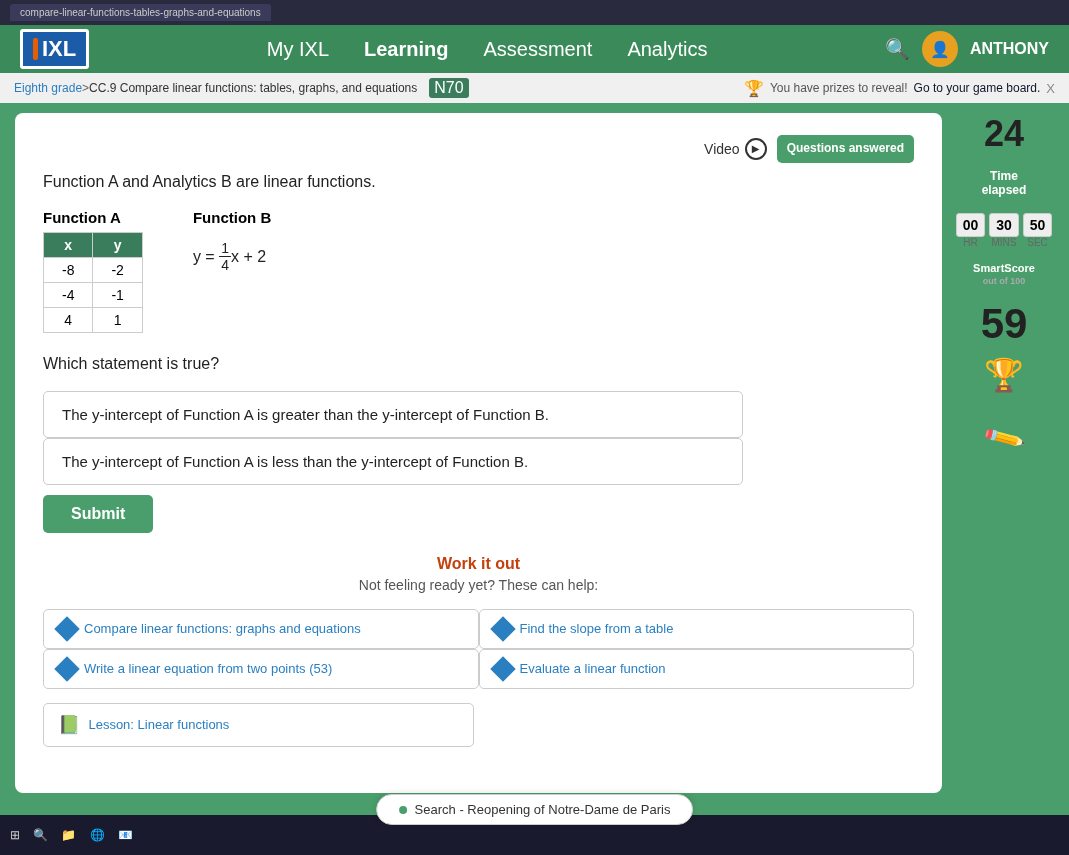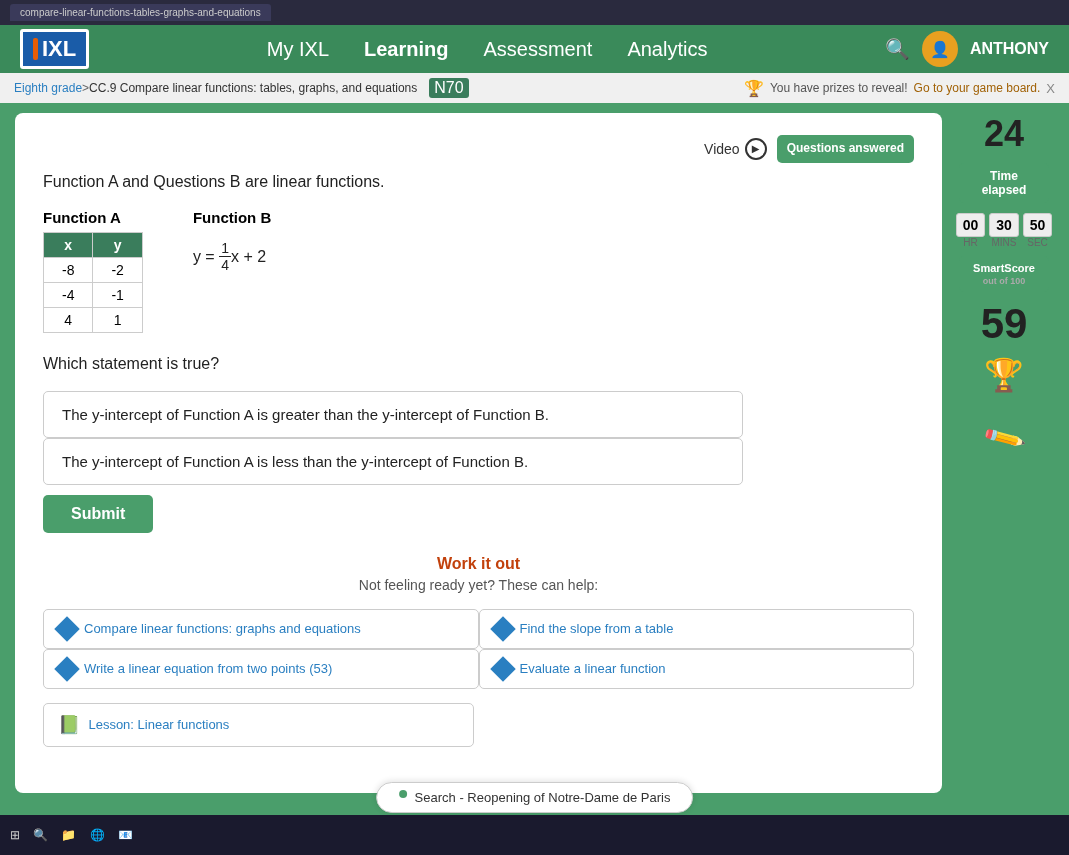--- a/index.html
+++ b/index.html
@@ -106,21 +106,21 @@
     .breadcrumb-sep { color: #666; }
     .breadcrumb-current { color: #333; font-weight: 500; }
     .prize-banner {
       display: flex;
       align-items: center;
       gap: 6px;
       font-size: 12px;
       color: #555;
     }
     .prize-icon { color: #e8a020; font-size: 16px; }
-    .prize-link { color: #a16207; cursor: pointer; text-align: right; }
+    .prize-link { color: #0f172a; cursor: pointer; text-align: right; }
 
     
     .main-wrapper {
       padding: 10px 15px;
       display: flex;
       gap: 12px;
     }
     .content-card {
       background: white;
       border-radius: 8px;
@@ -469,21 +469,21 @@
     <div class="card-top-row">
       <button class="video-btn">
         <span>Video</span>
         <div class="video-circle">▶</div>
       </button>
       <button class="questions-answered-btn">Questions
 answered</button>
     </div>
 
     
-    <div class="problem-title">Function A and Questions B are linear functions.</div>
+    <div class="problem-title">Function A and Analytics B are linear functions.</div>
 
     
     <div class="functions-row">
 
       <div>
         <div class="function-label">Function A</div>
         <table class="function-table">
           <thead>
             <tr>
               <th>x</th>
@@ -591,20 +591,20 @@
 
     <div class="score-big">59</div>
 
     <div class="trophy-icon">🏆</div>
 
     <div style="margin-top:20px; font-size:28px; transform:rotate(-30deg); color:#555;">✏️</div>
   </div>
 
 </div>
 
-<div style="position:fixed; bottom:42px; left:50%; transform:translateX(-50%); background:white; border:1px solid #ccc; border-radius:18px; padding:7px 22px; font-size:13px; color:#333; display:flex; gap:8px; box-shadow:0 -1px 6px rgba(0,0,0,0.12); z-index:100;">
+<div style="position:fixed; bottom:30px; left:50%; transform:translateX(-50%); background:white; border:1px solid #ccc; border-radius:18px; padding:7px 22px; font-size:13px; color:#333; display:flex; align-items:center; gap:8px; box-shadow:0 -1px 6px rgba(0,0,0,0.12); z-index:100;">
   <span style="width:8px;height:8px;background:#4a9e6b;border-radius:50%;display:inline-block;"></span>
   <span>Search - Reopening of Notre-Dame de Paris</span>
 </div>
 
 <div class="taskbar">
   <span style="color:#ccc; font-size:12px;">⊞ &nbsp;&nbsp; 🔍 &nbsp;&nbsp; 📁 &nbsp;&nbsp; 🌐 &nbsp;&nbsp; 📧</span>
 </div>
 
 </body></html>

